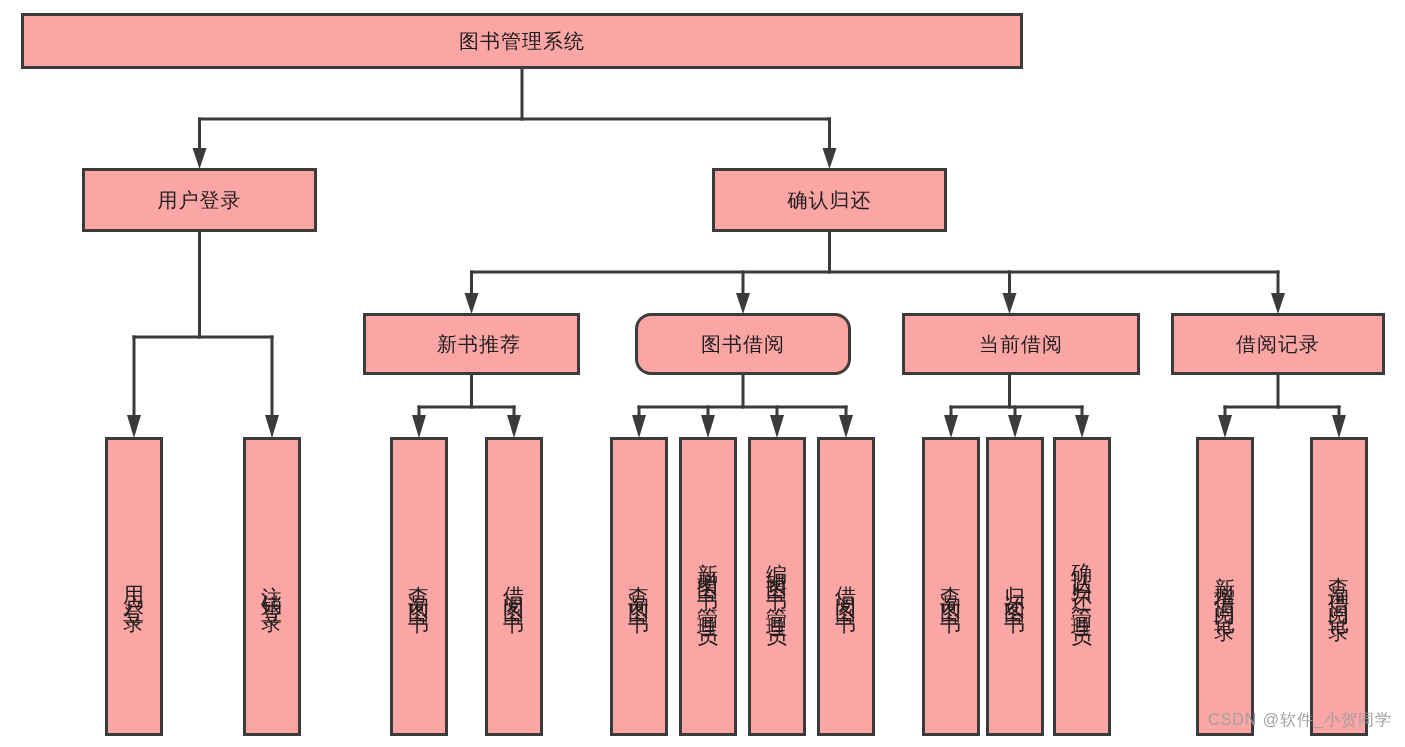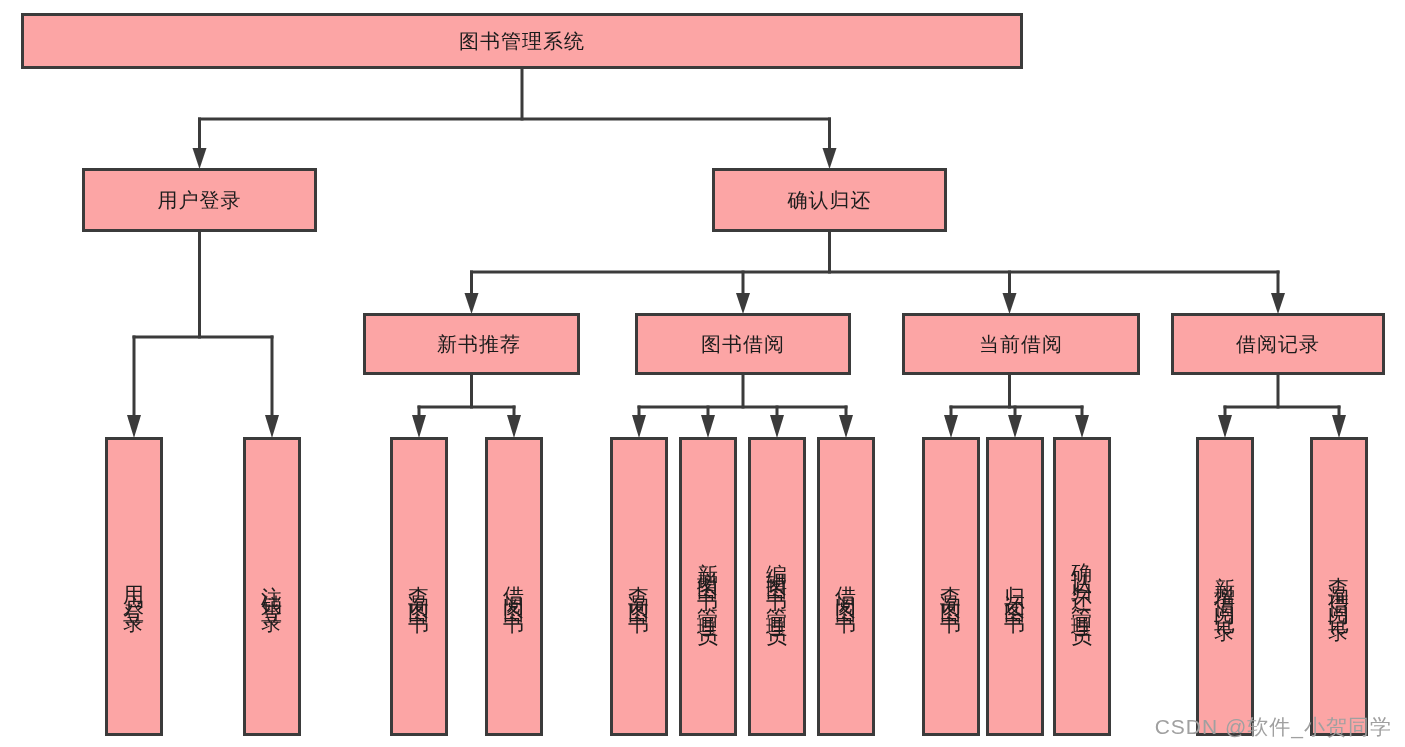--- a/index.html
+++ b/index.html
@@ -34,22 +34,22 @@
   .leaf {
     writing-mode: vertical-rl;
     text-orientation: mixed;
     font-size: 21px;
     letter-spacing: 9px;
     line-height: 1;
   }
   .watermark {
     position: absolute;
     right: 13px;
-    bottom: 6px;
-    font-size: 21px;
+    bottom: 16px;
+    font-size: 16px;
     letter-spacing: 1px;
     color: var(--watermark, #a0a0a0);
     z-index: 3;
     white-space: nowrap;
   }
 </style>
 </head>
 <body>
 
 <div class="canvas">
@@ -129,21 +129,21 @@
       <polygon points="1332,415 1346,415 1339,438"></polygon>
     </g>
   </svg>
 
   <div class="node hbox" style="left:21px; top:13px; width:1002px; height:56px;">图书管理系统</div>
 
   <div class="node hbox" style="left:82px; top:168px; width:235px; height:64px;">用户登录</div>
   <div class="node hbox" style="left:712px; top:168px; width:235px; height:64px;">确认归还</div>
 
   <div class="node hbox" style="left:363px; top:313px; width:217px; height:62px;padding-left:15px;">新书推荐</div>
-  <div class="node hbox" style="left:635px; top:313px; width:216px; height:62px;">图书借阅</div>
+  <div class="node hbox" style="left:635px; top:313px; width:216px; height:62px;border-radius:16px;">图书借阅</div>
   <div class="node hbox" style="left:902px; top:313px; width:238px; height:62px;">当前借阅</div>
   <div class="node hbox" style="left:1171px; top:313px; width:214px; height:62px;">借阅记录</div>
 
   <div class="node leaf" style="left:105px; top:437px; width:58px; height:299px;">用户登录</div>
   <div class="node leaf" style="left:243px; top:437px; width:58px; height:299px;">注销登录</div>
 
   <div class="node leaf" style="left:390px; top:437px; width:58px; height:299px;">查询图书</div>
   <div class="node leaf" style="left:485px; top:437px; width:58px; height:299px;">借阅图书</div>
 
   <div class="node leaf" style="left:610px; top:437px; width:58px; height:299px;">查询图书</div>

